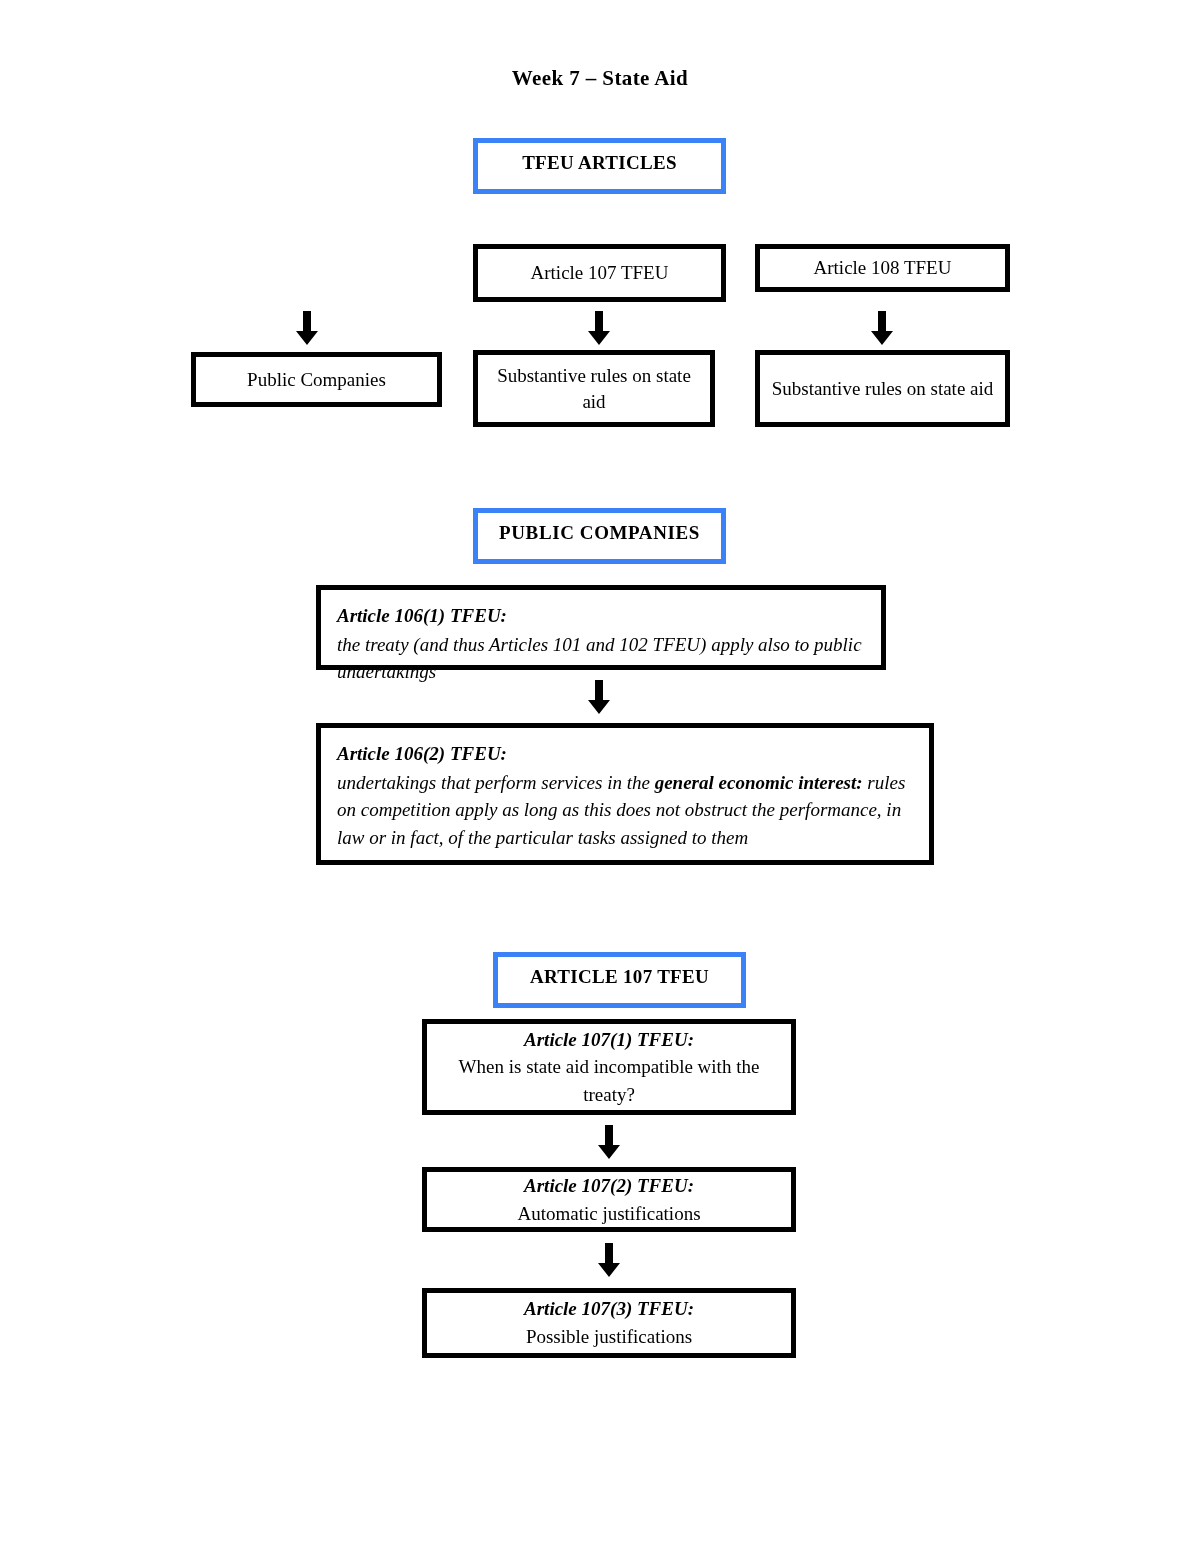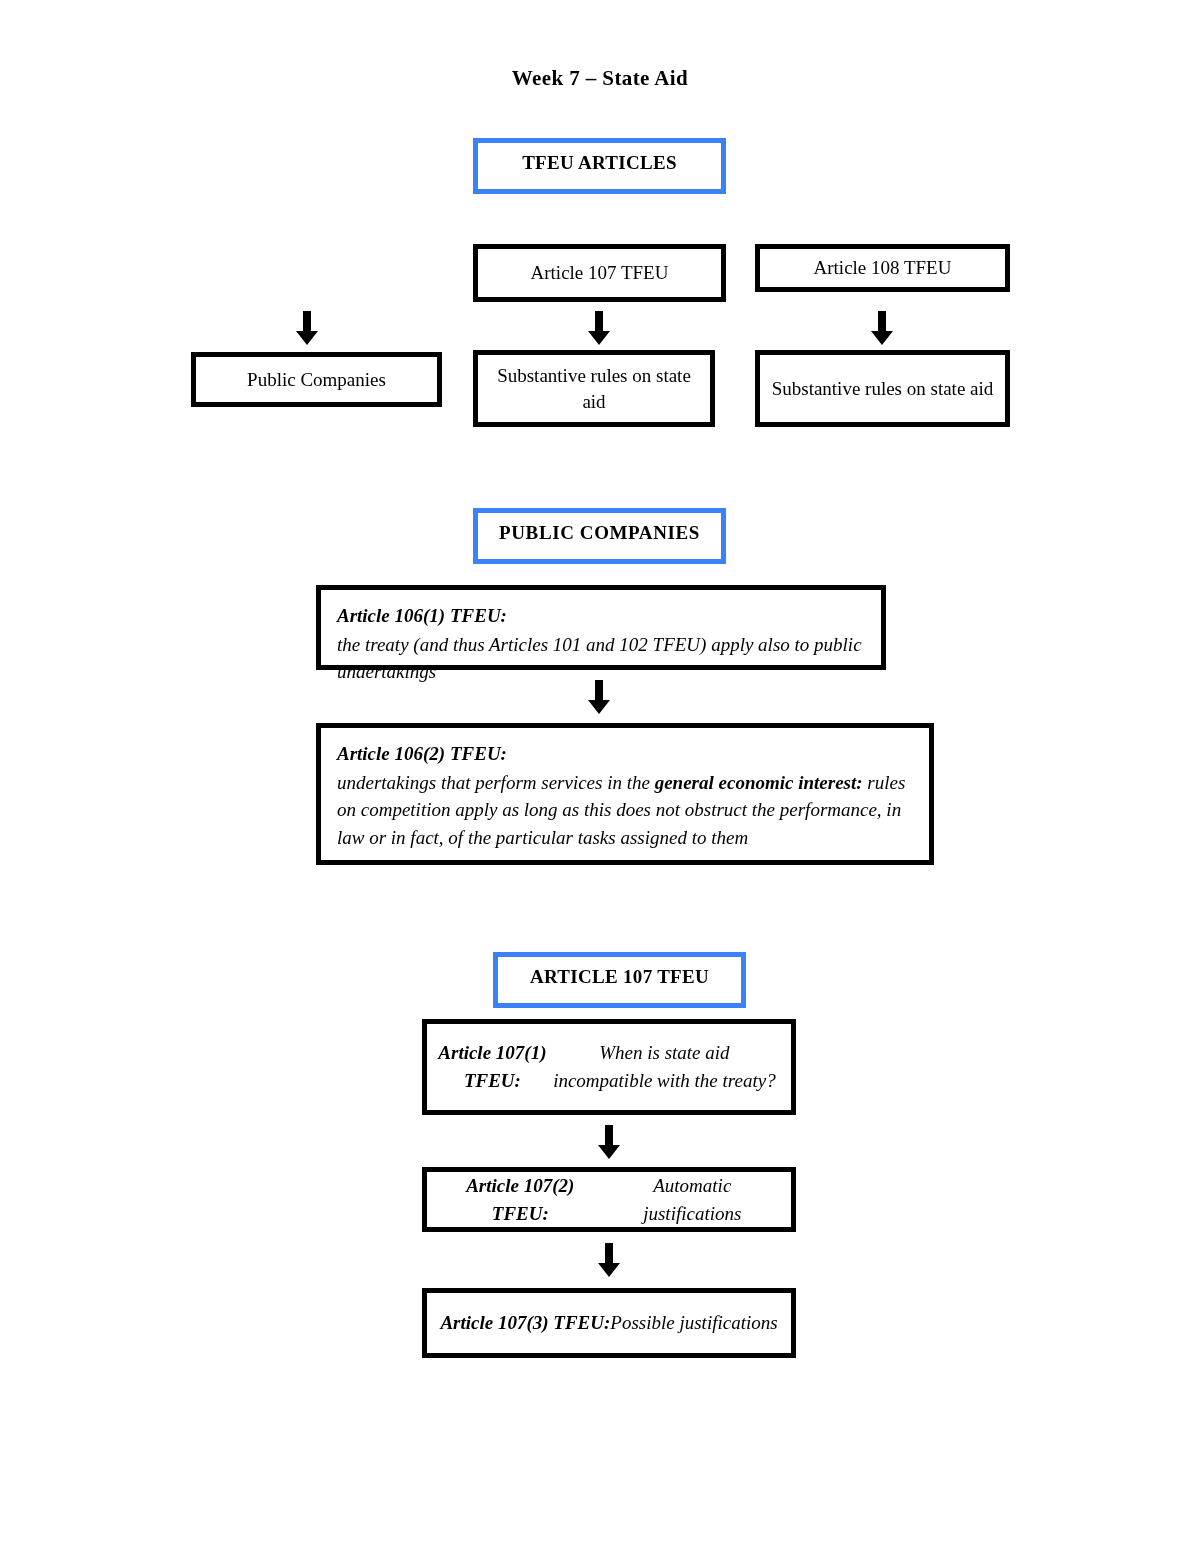--- a/index.html
+++ b/index.html
@@ -93,33 +93,33 @@
     font-size: 19px;
     line-height: 1.47;
   }
   .box.textbox .body b {
     font-weight: bold;
   }
 
   
   .box.italicbox {
     display: flex;
+    flex-direction: column;
     align-items: center;
     justify-content: center;
     text-align: center;
     padding: 6px 10px;
   }
   .box.italicbox .lead {
     font-style: italic;
     font-weight: bold;
     font-size: 19px;
     line-height: 1.45;
   }
   .box.italicbox .body {
-    font-style: italic;
     font-size: 19px;
     line-height: 1.45;
   }
 
   
   .arrow {
     position: absolute;
     width: 26px;
     height: 34px;
   }

